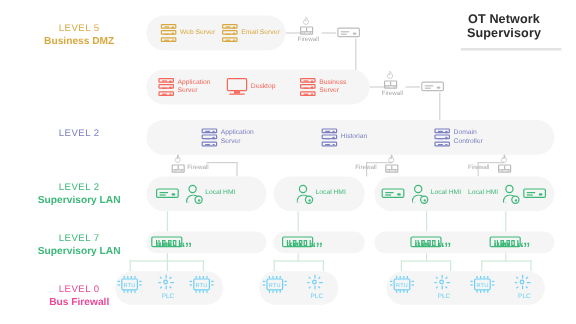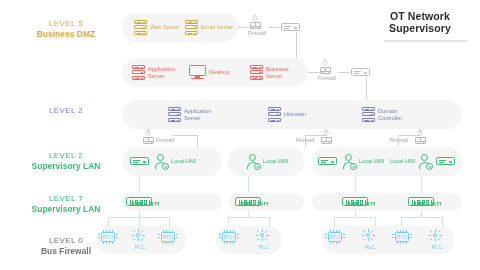--- a/index.html
+++ b/index.html
@@ -153,21 +153,21 @@
     <span class="n">LEVEL 2</span>
   </div>
   <div class="lvl" style="top:150px;color:#3cb878">
     <span class="n">LEVEL 2</span>
     <span class="nm">Supervisory LAN</span>
   </div>
   <div class="lvl" style="top:193px;color:#3cb878">
     <span class="n">LEVEL 7</span>
     <span class="nm">Supervisory LAN</span>
   </div>
-  <div class="lvl" style="top:235px;color:#737373">
+  <div class="lvl" style="top:235px;color:#ec4899">
     <span class="n">LEVEL 0</span>
     <span class="nm">Bus Firewall</span>
   </div>
 
   <div class="ln h" style="left:238px;top:27px;width:14px;"></div>
   <div class="ln h" style="left:268px;top:27px;width:12px;"></div>
 
   <div class="ln v" style="left:296px;top:32px;height:28px;"></div>
 
   <div class="ln h" style="left:308px;top:72px;width:14px;"></div>

